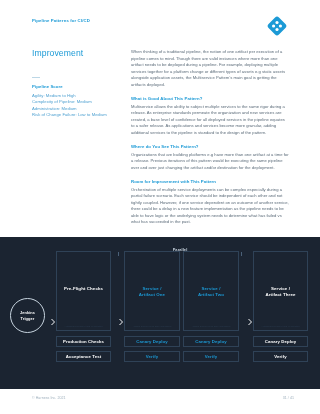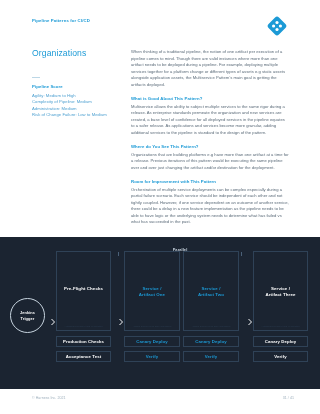--- a/index.html
+++ b/index.html
@@ -146,21 +146,21 @@
         <circle cx="24" cy="31.5" r="3.4" fill="#ffffff"></circle>
         <circle cx="16.5" cy="24" r="3.4" fill="#ffffff"></circle>
         <circle cx="31.5" cy="24" r="3.4" fill="#ffffff"></circle>
       </svg>
     </div>
   </div>
 
   <div class="body-wrap">
 
     <div class="col-left">
-      <div class="title">Organizations</div>
+      <div class="title">Improvement</div>
       <div class="rule"></div>
       <div class="score-head">Pipeline Score</div>
       <ul class="score-list">
         <li>Agility: Medium to High</li>
         <li>Complexity of Pipeline: Medium</li>
         <li>Administration: Medium</li>
         <li>Risk of Change Failure: Low to Medium</li>
       </ul>
     </div>
 

